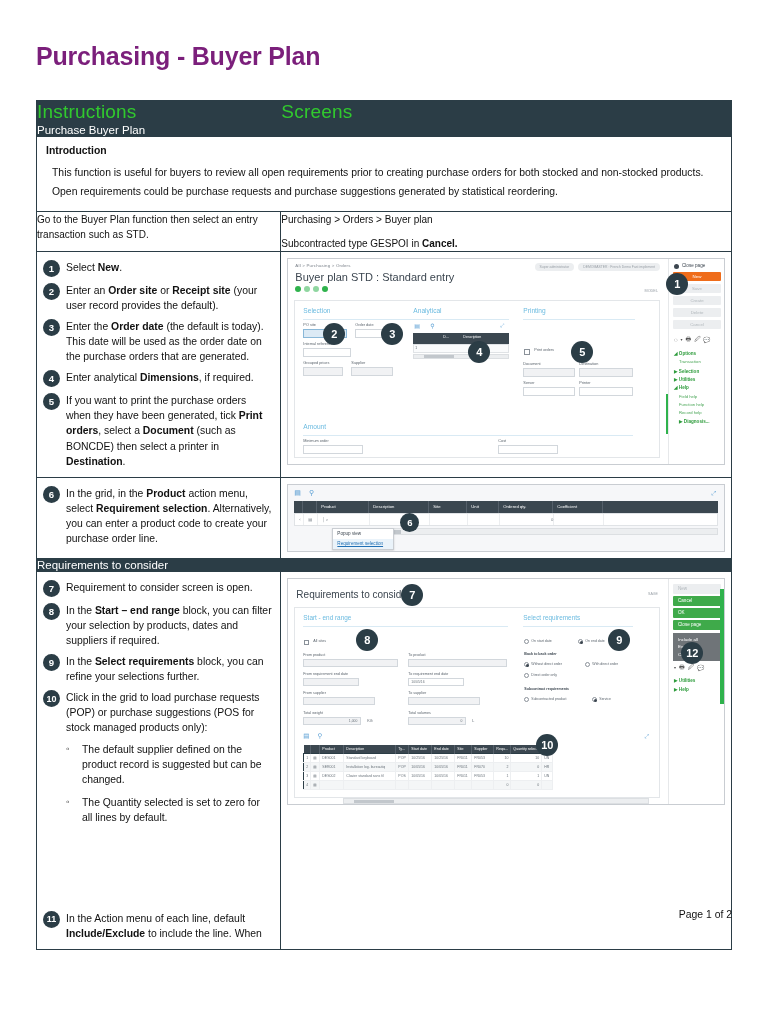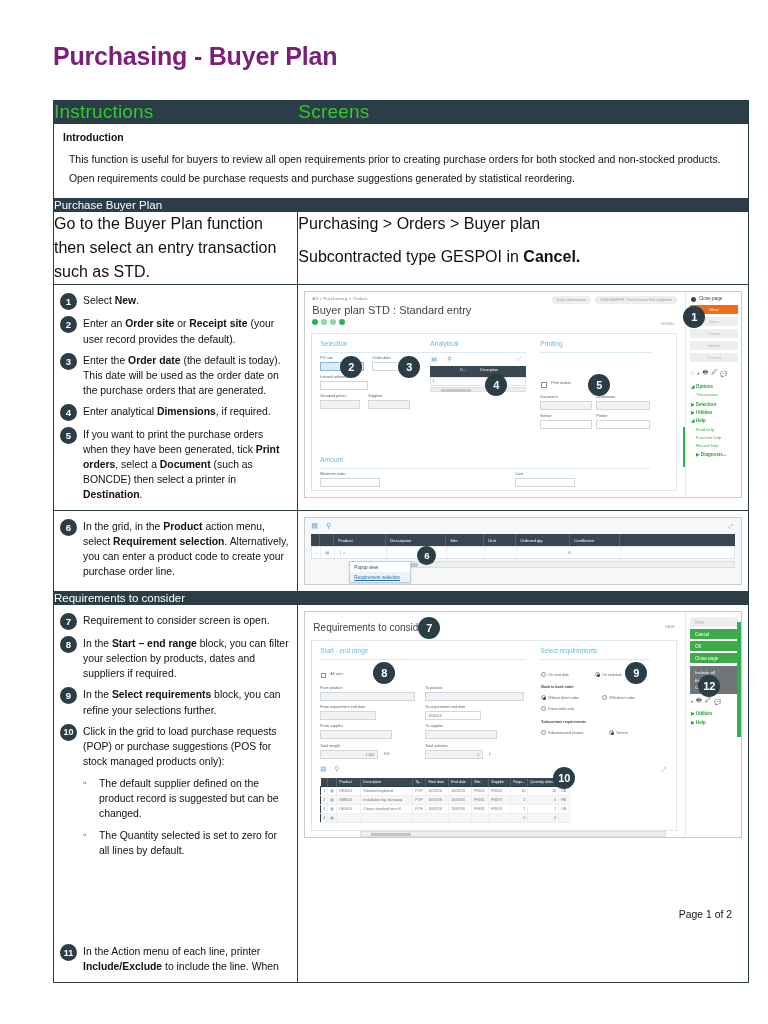--- a/index.html
+++ b/index.html
@@ -3,21 +3,21 @@
 <meta charset="utf-8">
 <style>
   html,body{margin:0;padding:0;}
   body{
     width:768px;height:1024px;
     background:#ffffff;
     font-family:"Liberation Sans",sans-serif;
     color:#111;
     overflow:hidden;
   }
-  .page{position:relative;width:768px;height:948px;box-sizing:border-box;padding:0 53px;border-radius:29px;}
+  .page{position:relative;width:768px;height:948px;box-sizing:border-box;padding:0 36px;border-radius:29px;}
 
   
   .doc-title{
     font-size:25px;font-weight:bold;color:#7b1f7b;
     letter-spacing:-0.2px;
     padding-top:42px;padding-bottom:10px;
   }
 
   
   .tbl{border:1px solid #2b3d46;border-collapse:collapse;width:696px;margin-top:19px;}
@@ -31,21 +31,21 @@
   .band-big{background:#2b3d46;padding:6px 8px 8px 8px;}
   .band-big .bt{color:#31c92e;font-size:19px;font-weight:normal;letter-spacing:.2px;}
 
   
   .intro{padding:6px 9px 8px 9px;font-size:10.4px;line-height:1.62;}
   .intro p{margin:0 0 2px 0;}
   .intro p.first{font-weight:bold;margin-bottom:5px;}
   .intro p.ind{padding-left:6px;}
 
   
-  .cellpad{padding:8px 9px 9px 9px;font-size:16px;line-height:1.52;margin-top:40px;}
+  .cellpad{padding:8px 9px 9px 9px;font-size:10px;line-height:1.52;margin-top:40px;}
   .cellpad p{margin:0 0 9px 0;}
   .cellpad p:last-child{margin-bottom:0;}
 
   
   .steps{padding:7px 8px 8px 6px;}
   .step{display:flex;align-items:flex-start;margin-bottom:5px;}
   .step:last-child{margin-bottom:0;}
   .bullet{
     flex:0 0 auto;width:17px;height:17px;border-radius:50%;
     background:#2b3d46;color:#fff;font-size:9.6px;font-weight:bold;
@@ -179,31 +179,31 @@
       <tr>
         <td class="band-big">
           <div class="bt">Instructions</div>
         </td>
         <td class="band-big">
           <div class="bt">Screens</div>
         </td>
       </tr>
 
       <tr>
+        <td colspan="2" class="band">Purchase Buyer Plan</td>
+      </tr>
+
+      <tr>
         <td colspan="2">
           <div class="intro">
             <p class="first">Introduction</p>
             <p class="ind">This function is useful for buyers to review all open requirements prior to creating purchase orders for both stocked and non-stocked products.</p>
             <p class="ind">Open requirements could be purchase requests and purchase suggestions generated by statistical reordering.</p>
           </div>
         </td>
-      </tr>
-
-      <tr>
-        <td colspan="2" class="band">Purchase Buyer Plan</td>
       </tr>
 
       <tr>
         <td class="cellpad">
           <p>Go to the Buyer Plan function then select an entry transaction such as STD.</p>
         </td>
         <td class="cellpad">
           <p>Purchasing &gt; Orders &gt; Buyer plan</p>
           <p><span>Subcontracted type GESPOI in </span><b>Cancel.</b></p>
         </td>
@@ -424,21 +424,21 @@
                 </div>
                 <div class="substep">
                   <div class="dot">◦</div>
                   <div class="sb">The Quantity selected is set to zero for all lines by default.</div>
                 </div>
               </div>
             <div style="height:78px;"></div>
             <div id="req-step11">
                 <div class="step">
                   <div class="bullet wide">11</div>
-                  <div class="stxt"><span>In the Action menu of each line, printer </span><b>Include/Exclude</b><span> to include the line. When</span></div>
+                  <div class="stxt"><span>In the Action menu of each line, default </span><b>Include/Exclude</b><span> to include the line. When</span></div>
                 </div>
               </div>
           </div>
         </td>
         <td>
 
           <div class="shot s3">
             <div class="canvas">
               <div class="ttl">Requirements to consider</div>
               <div class="sage">SAGE</div>

